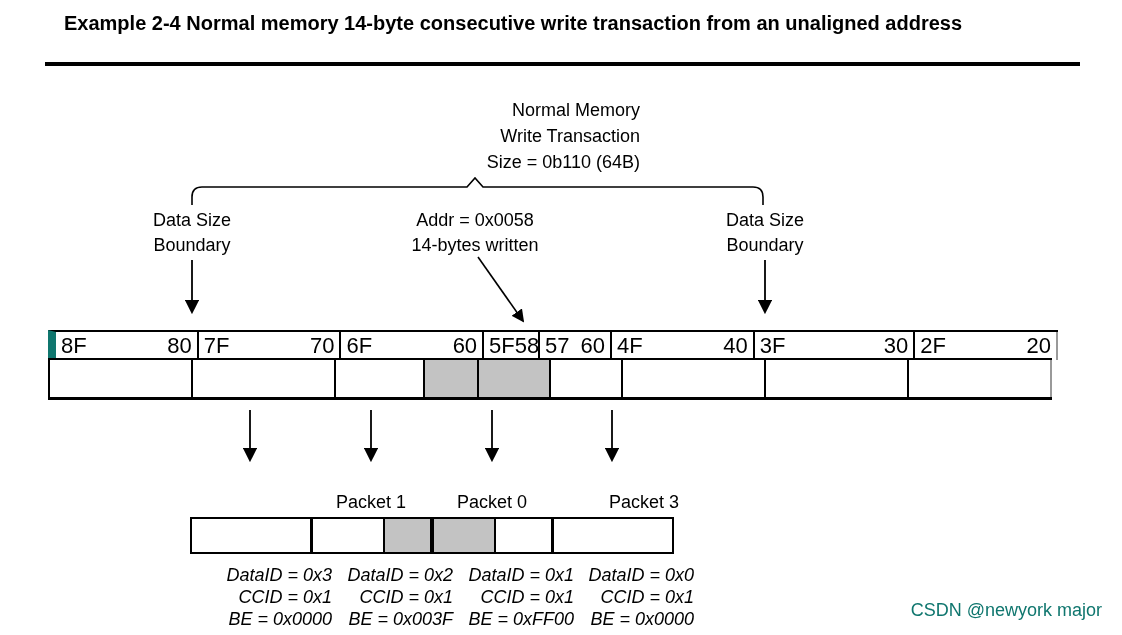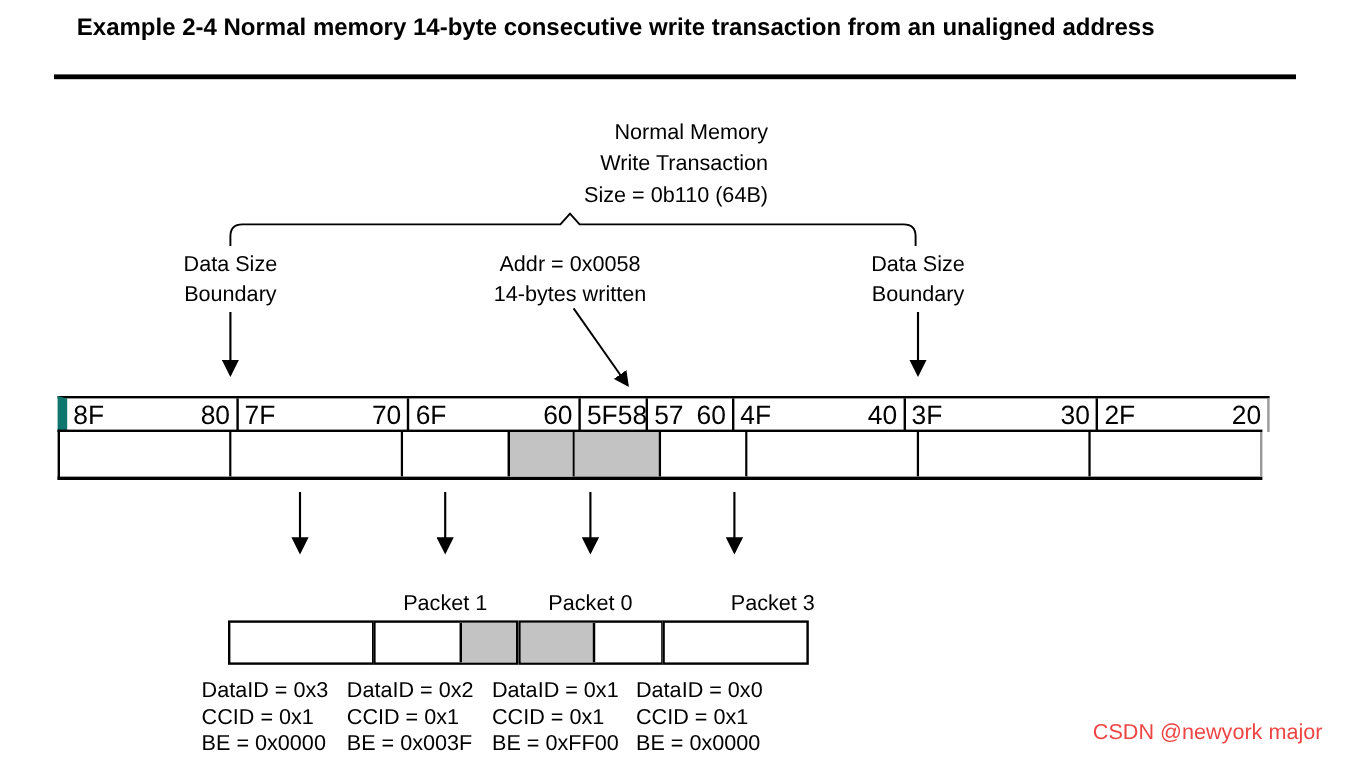--- a/index.html
+++ b/index.html
@@ -54,25 +54,25 @@
   }
   .pkt-gray-right{
     position:absolute;right:0;top:0;bottom:0;width:45px;
     background:#c3c3c3;border-left:2px solid #000;
   }
   .pkt-gray-left{
     position:absolute;left:0;top:0;bottom:0;width:60px;
     background:#c3c3c3;border-right:2px solid #000;
   }
   .pkt-info{
-    position:absolute;top:564px;width:164px;text-align:left;
-    font-size:18px;line-height:22px;
+    position:absolute;top:564px;width:164px;text-align:right;
+    font-size:18px;line-height:22px;font-style:italic;
   }
   .watermark{
-    position:absolute;top:600px;right:20px;font-size:18px;color:#ef4444;white-space:nowrap;
+    position:absolute;top:600px;right:20px;font-size:18px;color:#0f766e;white-space:nowrap;
   }
 </style>
 </head>
 <body>
 
 <div class="canvas">
 
   <div class="title">Example 2-4 Normal memory 14-byte consecutive write transaction from an unaligned address</div>
   <div class="rule"></div>
 

